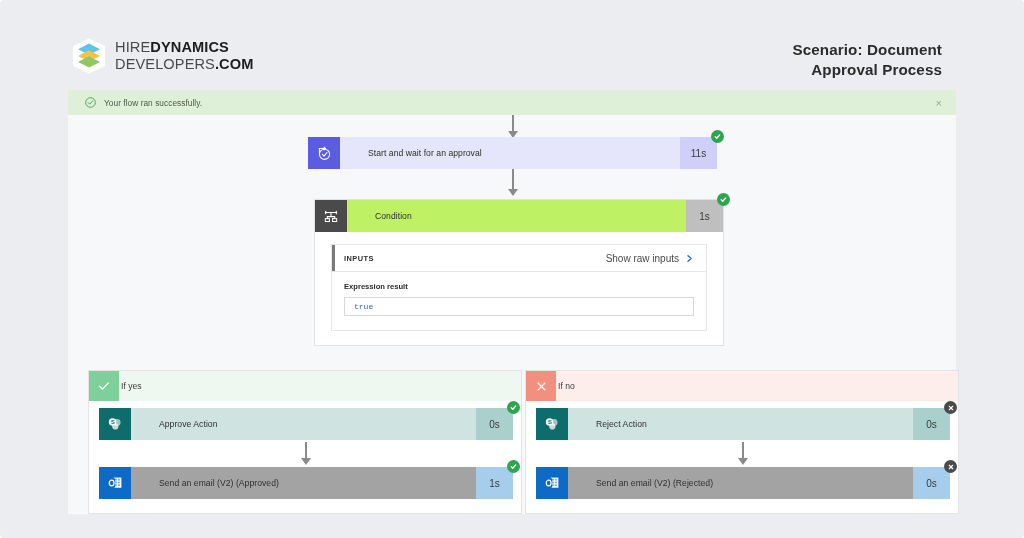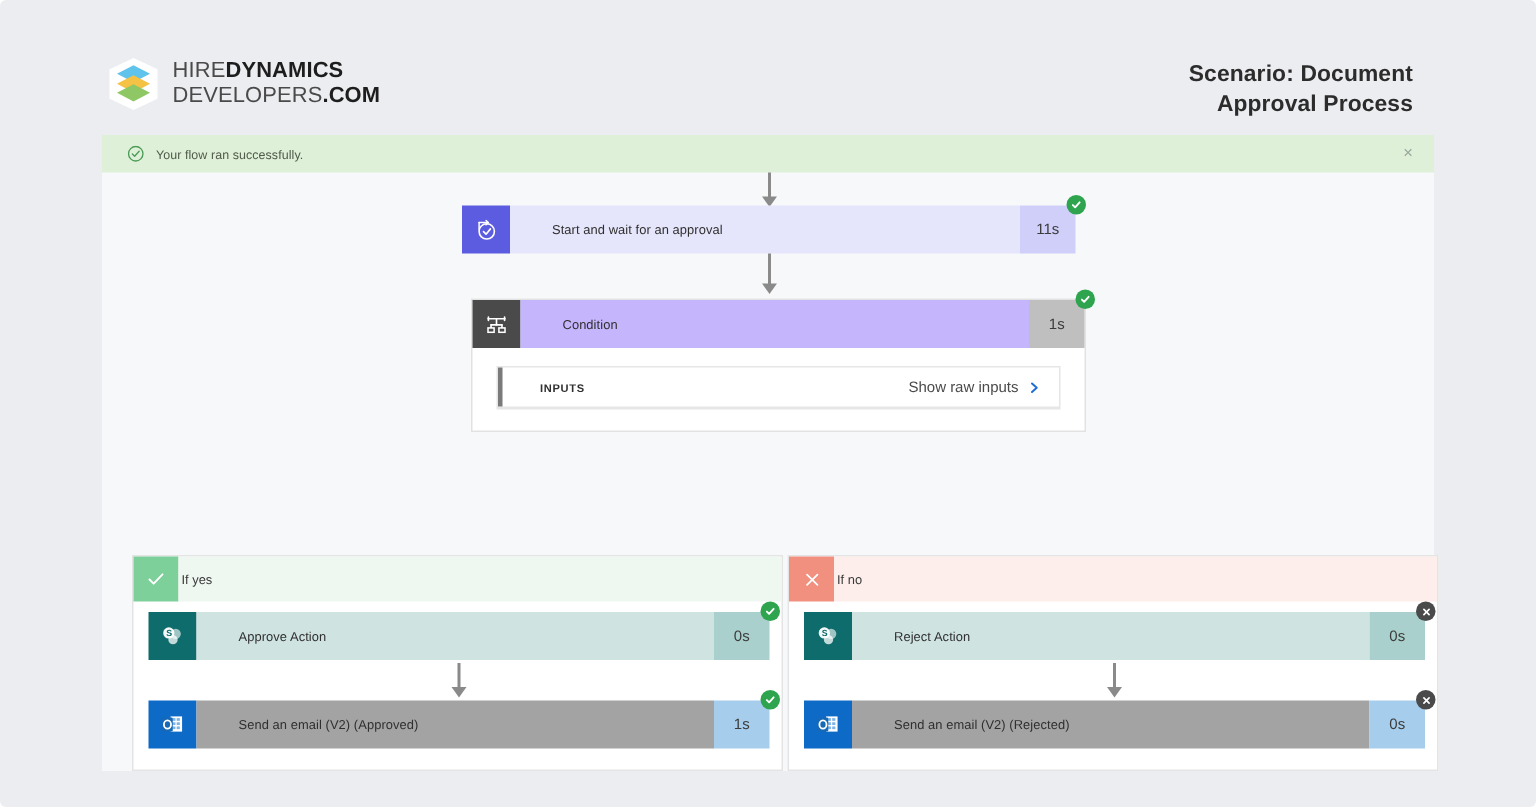--- a/index.html
+++ b/index.html
@@ -109,34 +109,33 @@
   #node-approval .node-dur  { background: #cfcffa; }
 
   
   #condition-block {
     position: absolute; left: 246px; top: 84px; width: 410px;
     background: #ffffff;
     border: 1px solid #e2e2e2;
   }
   #condition-head { display: flex; align-items: stretch; height: 32px; position: relative; }
   #condition-head .node-icon { background: #4a4a4a; width: 32px; }
-  #condition-head .node-body { background: #c4b5fd; font-size: 8.6px; }
+  #condition-head .node-body { background: #bef264; font-size: 8.6px; }
   #condition-head .node-dur  { background: #bfbfbf; }
 
   #inputs-panel {
     margin: 12px 16px 14px 16px;
     border: 1px solid #e6e6e6;
     background: #ffffff;
   }
   #inputs-row {
     position: relative;
     height: 27px;
     display: flex; align-items: center;
     border-bottom: 1px solid #e6e6e6;
-    padding-left: 16px;
   }
   #inputs-accent {
     position: absolute; left: 0; top: 0; width: 3px; height: 100%;
     background: #7a7a7a;
   }
   #inputs-label {
     margin-left: 12px; font-size: 7.4px; font-weight: 700;
     color: #303030; letter-spacing: .45px;
   }
   #show-raw {
@@ -279,20 +278,26 @@
           <div id="inputs-row">
             <div id="inputs-accent"></div>
             <span id="inputs-label">INPUTS</span>
             <div id="show-raw">
               <span id="show-raw-text">Show raw inputs</span>
               <svg viewBox="0 0 12 12" width="9" height="9">
                 <path d="M4 2.2 L8.2 6 L4 9.8" fill="none" stroke="#1d6fd6" stroke-width="1.8" stroke-linecap="round" stroke-linejoin="round"></path>
               </svg>
             </div>
           </div>
+          <div id="expr-wrap">
+            <div id="expr-label">Expression result</div>
+            <div id="expr-box">
+              <span id="expr-value">true</span>
+            </div>
+          </div>
         </div>
       </div>
 
       <div class="branch" id="branch-yes">
         <div class="branch-head">
           <div class="branch-head-icon">
             <svg viewBox="0 0 18 18" width="14" height="14">
                 <path d="M3.4 9.4 L7 13 L14.6 5" fill="none" stroke="#ffffff" stroke-width="1.6" stroke-linecap="round" stroke-linejoin="round"></path>
               </svg>
           </div>

